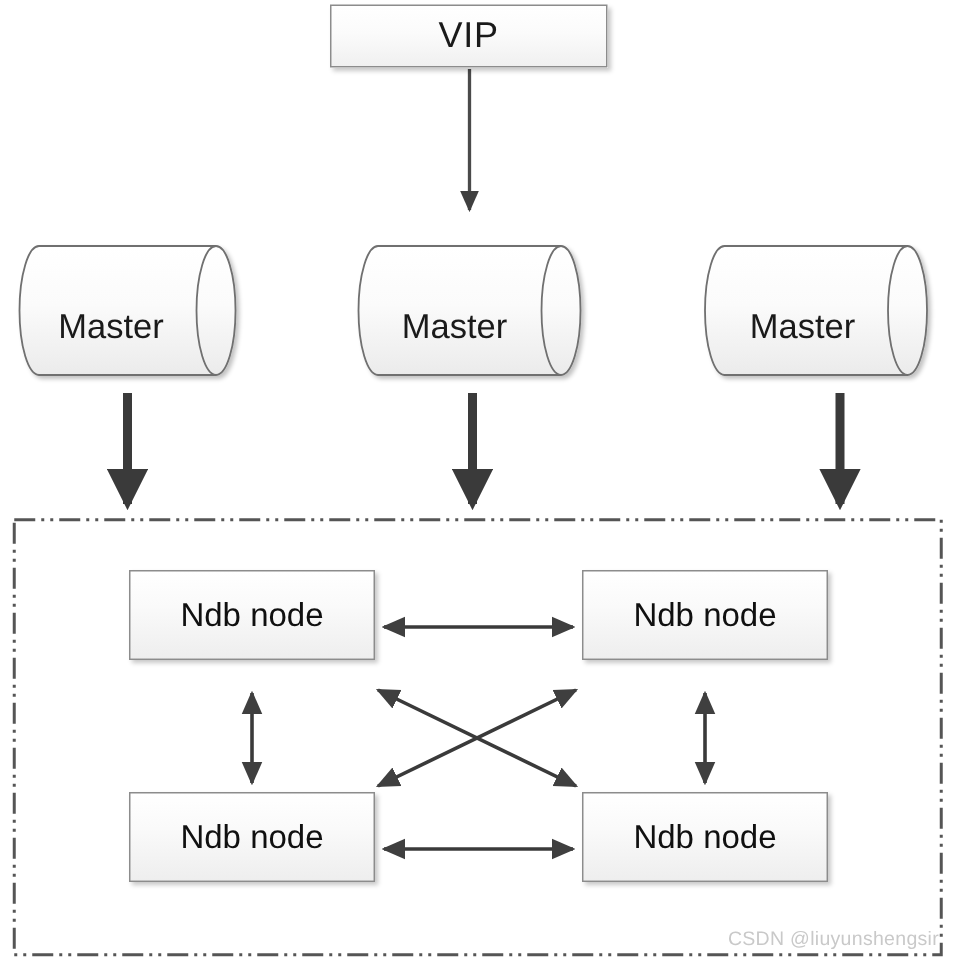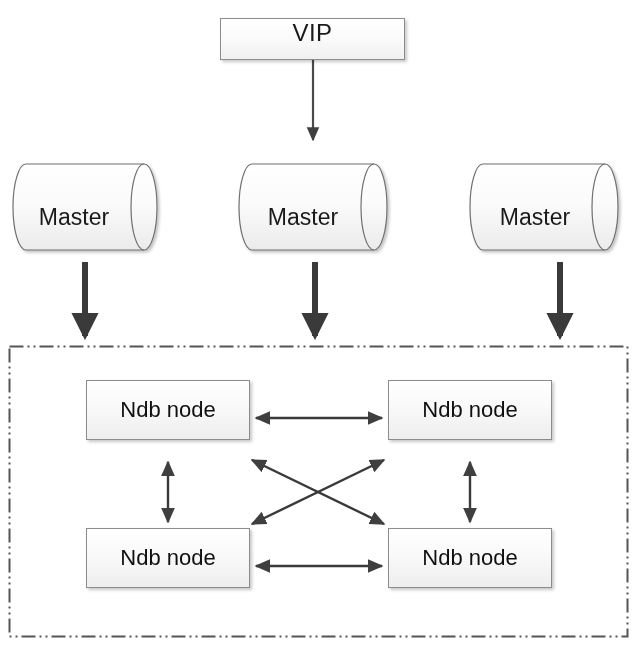--- a/index.html
+++ b/index.html
@@ -19,28 +19,29 @@
     position: absolute;
     left: 0;
     top: 0;
     width: 640px;
     height: 649px;
   }
   
   .vip-box {
     position: absolute;
     left: 220px;
-    top: 18px;
+    top: 3px;
     width: 185px;
     height: 42px;
     box-sizing: border-box;
     border: 1px solid #8c8c8c;
     background: linear-gradient(to bottom, #ffffff 0%, #fbfbfb 45%, #f0f0f0 100%);
     box-shadow: 2px 2px 3px rgba(0,0,0,0.22);
     display: flex;
+    align-items: center;
     justify-content: center;
   }
   .vip-label {
     font-size: 24px;
     color: #1a1a1a;
     letter-spacing: 0.5px;
   }
   
   .master {
     position: absolute;
@@ -169,14 +170,15 @@
   <div class="ndb-box" id="ndb-tr">
     <span class="ndb-label">Ndb node</span>
   </div>
   <div class="ndb-box" id="ndb-bl">
     <span class="ndb-label">Ndb node</span>
   </div>
   <div class="ndb-box" id="ndb-br">
     <span class="ndb-label">Ndb node</span>
   </div>
 
+  <div class="watermark">CSDN @liuyunshengsir</div>
 
 </div>
 
 </body></html>

